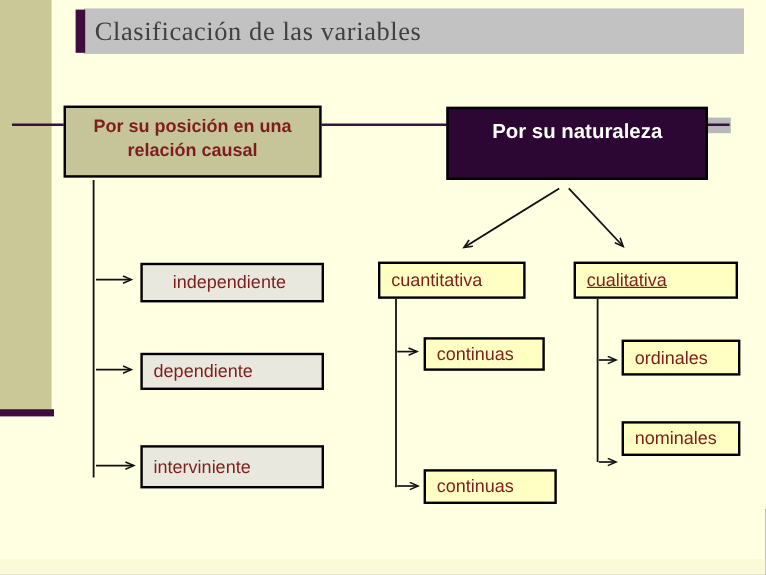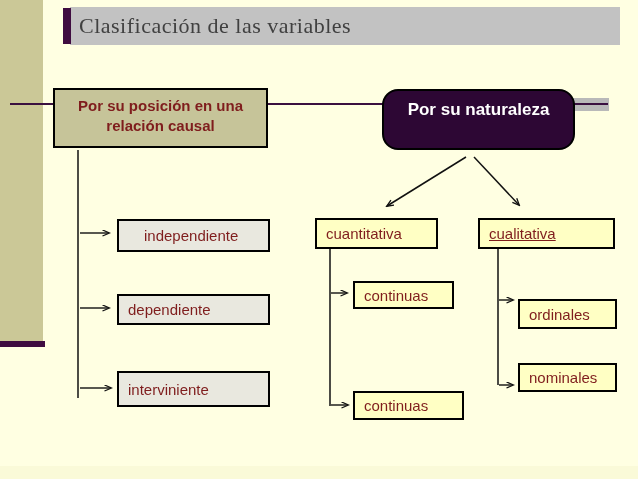--- a/index.html
+++ b/index.html
@@ -25,39 +25,39 @@
   }
   
   .wires{position:absolute;left:0;top:0;width:638px;height:479px;z-index:1;}
   
   .box{position:absolute;z-index:2;box-sizing:border-box;border:2px solid #000;color:#7f1d1d;text-align:center;}
   .root-left{
     left:53px;top:88px;width:215px;height:60px;background:#C6C499;
     font-weight:bold;font-size:15px;line-height:1.35;padding:6px 8px;
   }
   .root-right{
-    left:382px;top:89px;width:193px;height:61px;background:#2D0734;
-    color:#fff;font-weight:bold;font-size:17px;text-align:center;padding-top:9px;border-radius:16px;
+    left:372px;top:89px;width:218px;height:61px;background:#2D0734;
+    color:#fff;font-weight:bold;font-size:17px;text-align:center;padding-top:9px;
   }
   .gray-box{
     left:117px;width:153px;height:33px;background:#E9E8DF;
     font-size:15px;display:flex;align-items:center;padding-left:9px;
   }
   .gb-0{top:219px;padding-left:25px;}
   .gb-1{top:294px;height:31px;}
   .gb-2{top:371px;height:36px;}
   .yellow-box{
     background:#FFFFC4;font-size:15px;display:flex;align-items:center;padding-left:9px;
   }
   .yb-cuantitativa{left:315px;top:218px;width:123px;height:31px;}
   .yb-cualitativa{left:478px;top:218px;width:137px;height:31px;text-decoration:underline;}
   .yb-continuas{left:353px;top:281px;width:101px;height:28px;}
   .yb-discretas{left:353px;top:391px;width:111px;height:29px;}
-  .yb-ordinales{left:518px;top:283px;width:99px;height:30px;margin-top:16px;}
-  .yb-nominales{left:518px;top:363px;width:99px;height:29px;}
+  .yb-ordinales{left:518px;top:283px;width:99px;height:30px;}
+  .yb-nominales{left:518px;top:351px;width:99px;height:29px;}
   
   .footer-strip{position:absolute;left:0;top:466px;width:638px;height:13px;background:#FAFAD8;}
 </style>
 </head>
 <body>
 
 <div class="slide">
 
   <div class="sidebar"></div>
   <div class="sidebar-stripe"></div>

